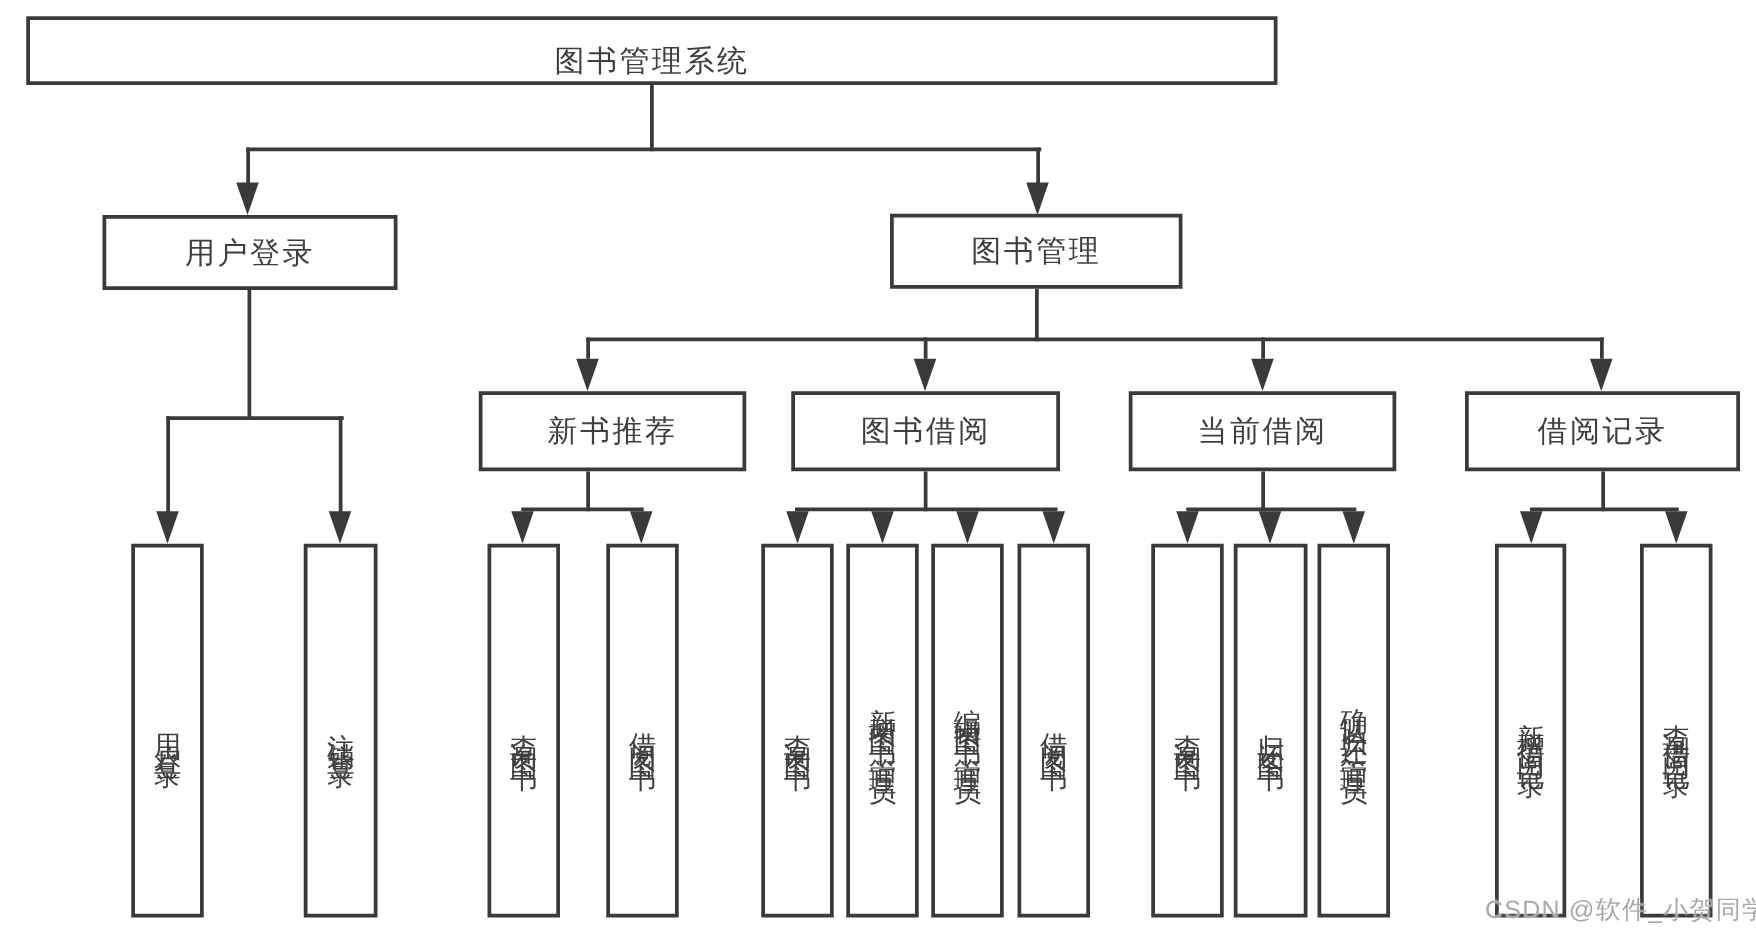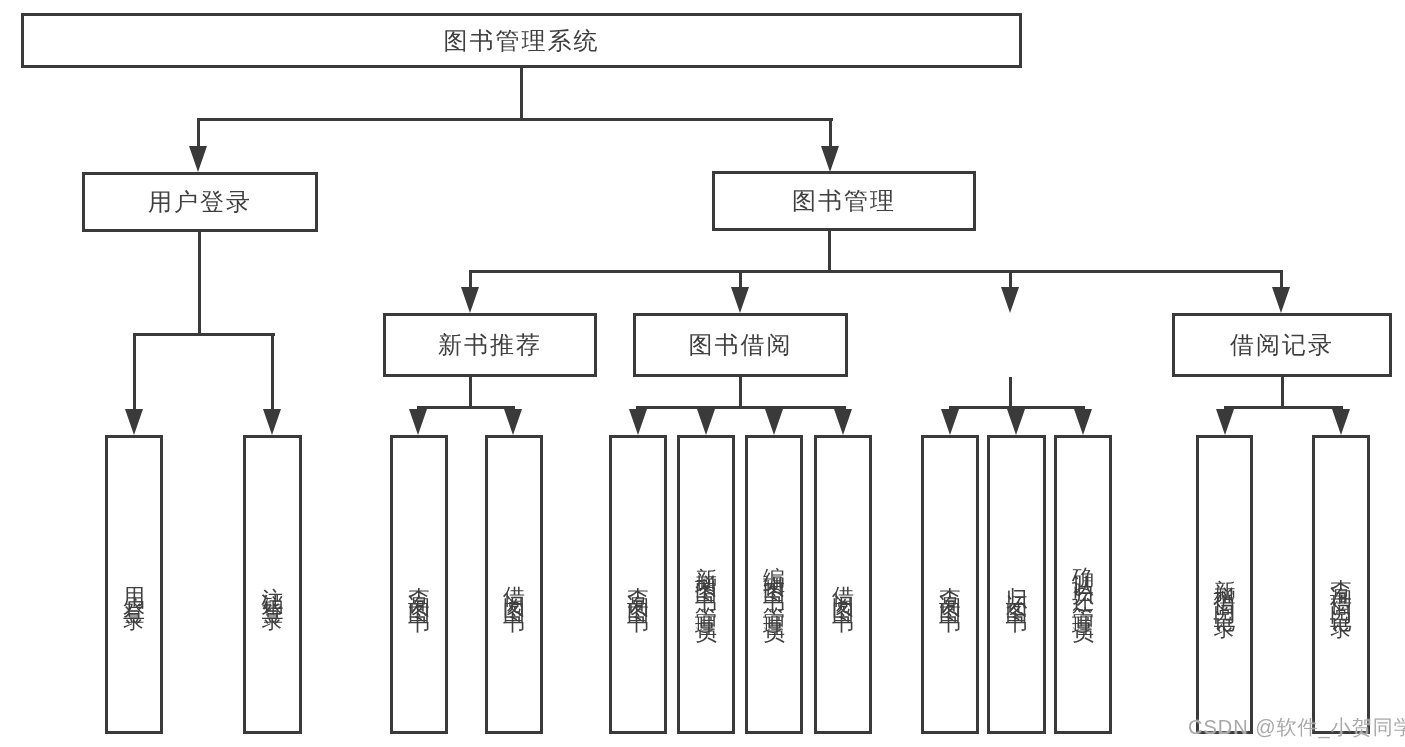--- a/index.html
+++ b/index.html
@@ -78,36 +78,39 @@
   <div class="ln" style="left:949px;top:406px;width:136px;height:3px;"></div>
   <div class="arrow" style="left:941px;top:409px;"></div>
   <div class="arrow" style="left:1007px;top:409px;"></div>
   <div class="arrow" style="left:1074px;top:409px;"></div>
 
   <div class="ln" style="left:1281px;top:377px;width:3px;height:32px;"></div>
   <div class="ln" style="left:1224px;top:406px;width:119px;height:3px;"></div>
   <div class="arrow" style="left:1216px;top:409px;"></div>
   <div class="arrow" style="left:1332px;top:409px;"></div>
 
-  <div class="node" style="left:21px;top:13px;width:1001px;height:55px;">
+  <div class="node" style="left:21px;top:13px;width:1001px;height:55px;align-items:flex-end;">
     <span>图书管理系统</span>
   </div>
 
   <div class="node" style="left:82px;top:172px;width:236px;height:60px;">
     <span>用户登录</span>
   </div>
-  <div class="node" style="left:712px;top:171px;width:264px;height:60px;">
+  <div class="node" style="left:712px;top:171px;width:234px;height:60px;">
     <span>图书管理</span>
   </div>
 
   <div class="node" style="left:383px;top:313px;width:214px;height:64px;">
     <span>新书推荐</span>
   </div>
   <div class="node" style="left:633px;top:313px;width:215px;height:64px;">
     <span>图书借阅</span>
+  </div>
+  <div class="node" style="left:903px;top:313px;width:214px;height:64px;">
+    <span>当前借阅</span>
   </div>
   <div class="node" style="left:1172px;top:313px;width:220px;height:64px;">
     <span>借阅记录</span>
   </div>
 
   <div class="vnode" style="left:105px;top:435px;width:58px;height:299px;">
     <span>用户登录</span>
   </div>
   <div class="vnode" style="left:243px;top:435px;width:59px;height:299px;">
     <span>注销登录</span>

